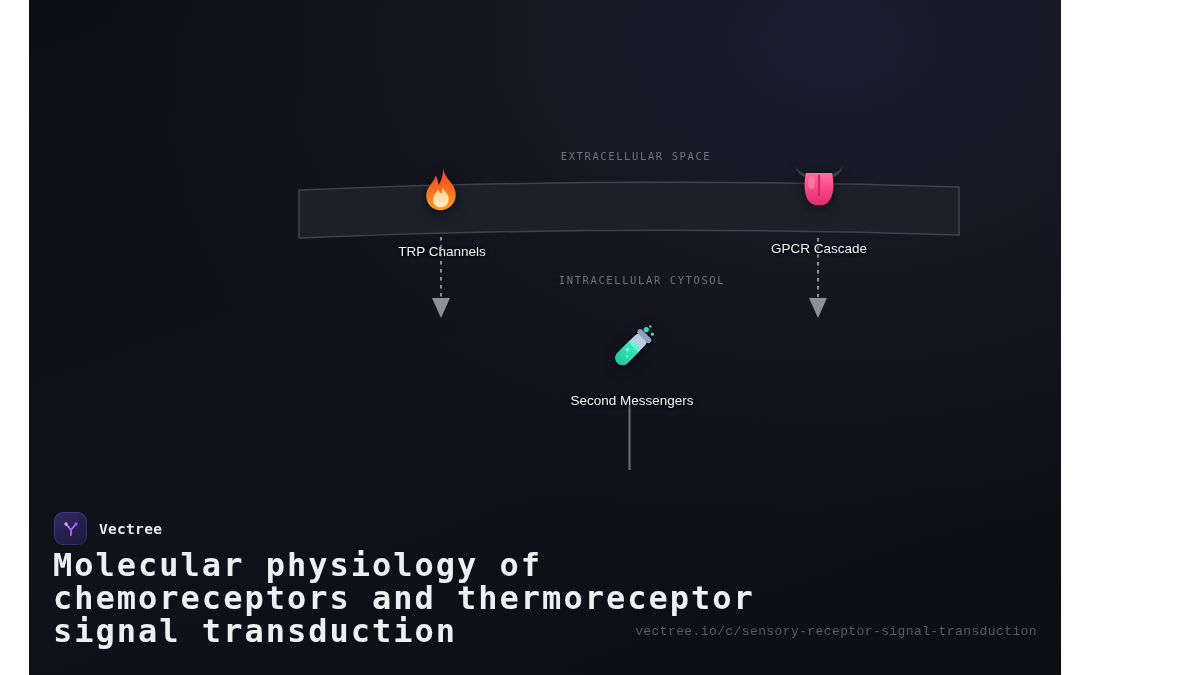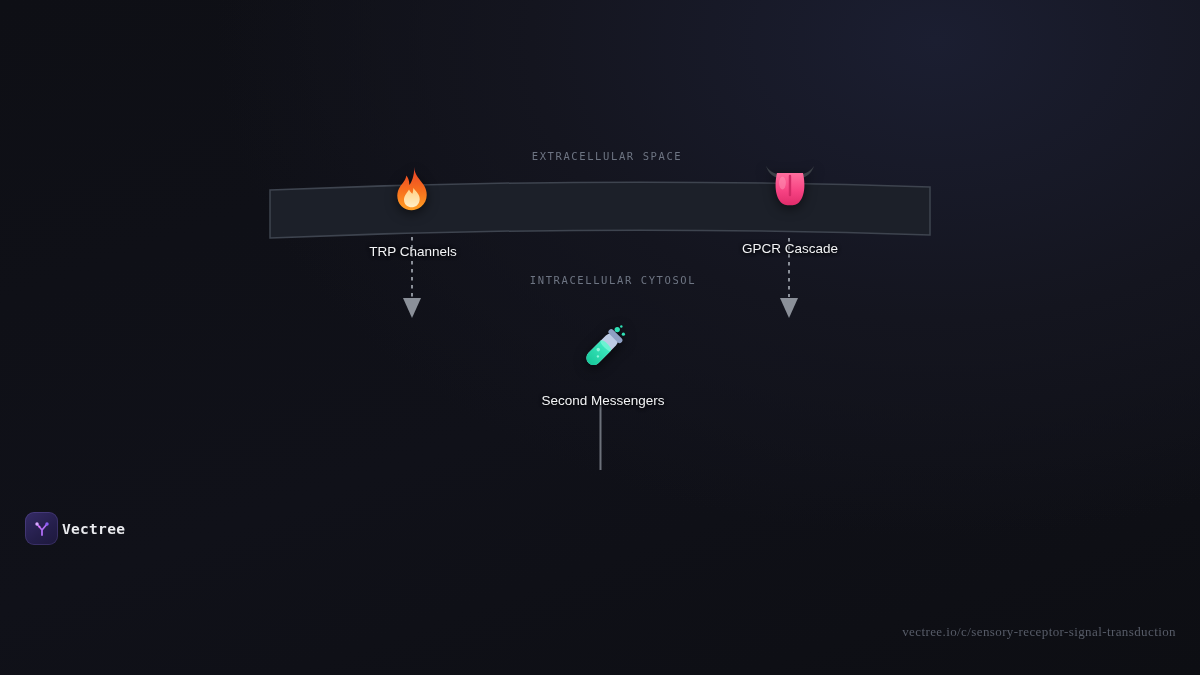--- a/index.html
+++ b/index.html
@@ -1,23 +1,24 @@
 <!DOCTYPE html>
 <html><head>
 <meta charset="utf-8">
 <style>
   * { margin:0; padding:0; box-sizing:border-box; }
   html,body { width:1200px; height:675px; }
   body { font-family:"Liberation Sans", sans-serif; }
 
   #stage {
-    position:relative; width:1200px; height:675px; overflow:hidden;
+    position:relative; width:1032px; height:675px; overflow:hidden;
     background:
       radial-gradient(900px 620px at 78% 6%, #1b1e31 0%, #14151f 45%, rgba(14,15,21,0) 80%),
       linear-gradient(160deg, #0e0f15 0%, #101119 55%, #0d0e13 100%);
+    margin-left: 29px;
   }
 
   
   #wires { position:absolute; left:0; top:0; width:1200px; height:675px; z-index:1; }
 
   
   .zone-label {
     position:absolute; transform:translateX(-50%);
     font-family:"DejaVu Sans Mono", monospace;
     font-size:10.5px; letter-spacing:1.6px; color:#6e7583; white-space:nowrap;
@@ -42,39 +43,39 @@
   #node-trp  { left:413px; top:166px; }
   #node-trp .node-label  { margin-top:32px; }
   #node-gpcr { left:790px; top:164px; }
   #node-gpcr .node-label { margin-top:32px; }
   #node-sm   { left:603px; top:324px; }
   #node-sm .node-label   { margin-top:20px; }
   #node-ap   { left:602px; top:465px; }
   #node-ap .node-label   { margin-top:13px; }
 
   
-  #brand-row { position:absolute; left:25px; top:512px; display:flex; align-items:center; gap:4px; z-index:4; }
+  #brand-row { position:absolute; left:25px; top:512px; display:flex; align-items:center; gap:12px; z-index:4; }
   #brand-logo {
     width:33px; height:33px; border-radius:9px;
     background:linear-gradient(145deg, #352b66 0%, #241e4a 60%, #1d183c 100%);
     box-shadow:inset 0 0 0 1px rgba(167,139,250,0.18);
     display:flex; align-items:center; justify-content:center;
   }
   #brand-name {
     font-family:"DejaVu Sans Mono", monospace; font-weight:bold;
     font-size:14.5px; color:#e9eaee; letter-spacing:0.3px;
   }
   #page-title {
     position:absolute; left:24px; top:549px; width:760px; z-index:4;
     font-family:"DejaVu Sans Mono", monospace; font-weight:bold;
     font-size:32px; line-height:33px; letter-spacing:2px; color:#edeff2;
   }
   #page-url {
     position:absolute; right:24px; top:624px; z-index:4;
-    font-family:Liberation Serif, serif;
+    font-family:Liberation Mono, monospace;
     font-size:13px; letter-spacing:0.4px; color:#575c68; white-space:nowrap;
   }
 </style>
 </head>
 <body>
 
 <div id="stage">
 
   <svg id="wires" viewBox="0 0 1200 675">
 
@@ -157,16 +158,17 @@
       <svg width="20" height="20" viewBox="0 0 20 20">
         <path d="M5,5 L10,11 L10,16 M15,5 L10,11" fill="none" stroke="#b06cf5" stroke-width="1.8" stroke-linecap="round" stroke-linejoin="round"></path>
         <circle cx="5" cy="5" r="1.7" fill="#d9a9ff"></circle>
         <circle cx="15" cy="5" r="1.7" fill="#8b5cf6"></circle>
         <circle cx="7.4" cy="7.8" r="1" fill="#e879f9"></circle>
       </svg>
     </div>
     <span id="brand-name">Vectree</span>
   </div>
 
+  <h1 id="page-title">Molecular physiology of chemoreceptors and thermoreceptor signal transduction</h1>
 
   <div id="page-url">vectree.io/c/sensory-receptor-signal-transduction</div>
 
 </div>
 
 </body></html>

